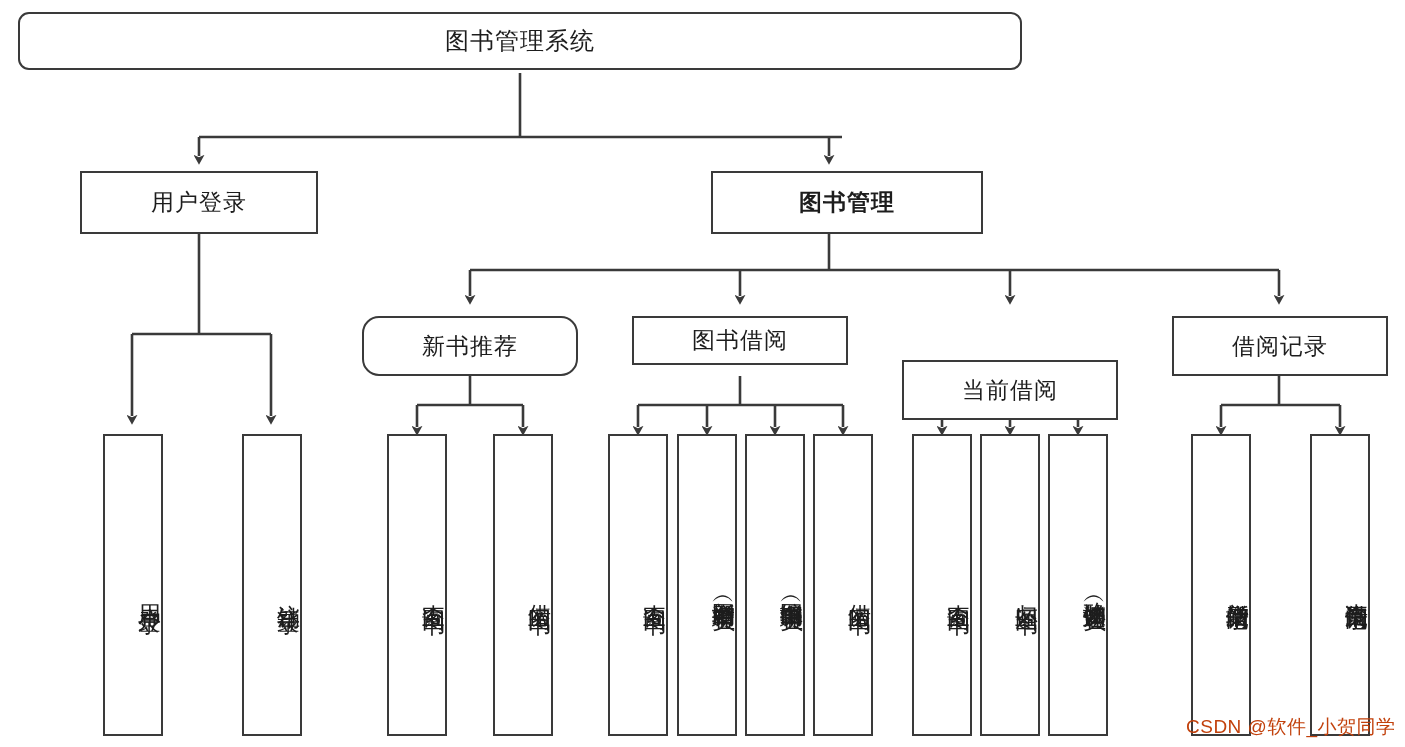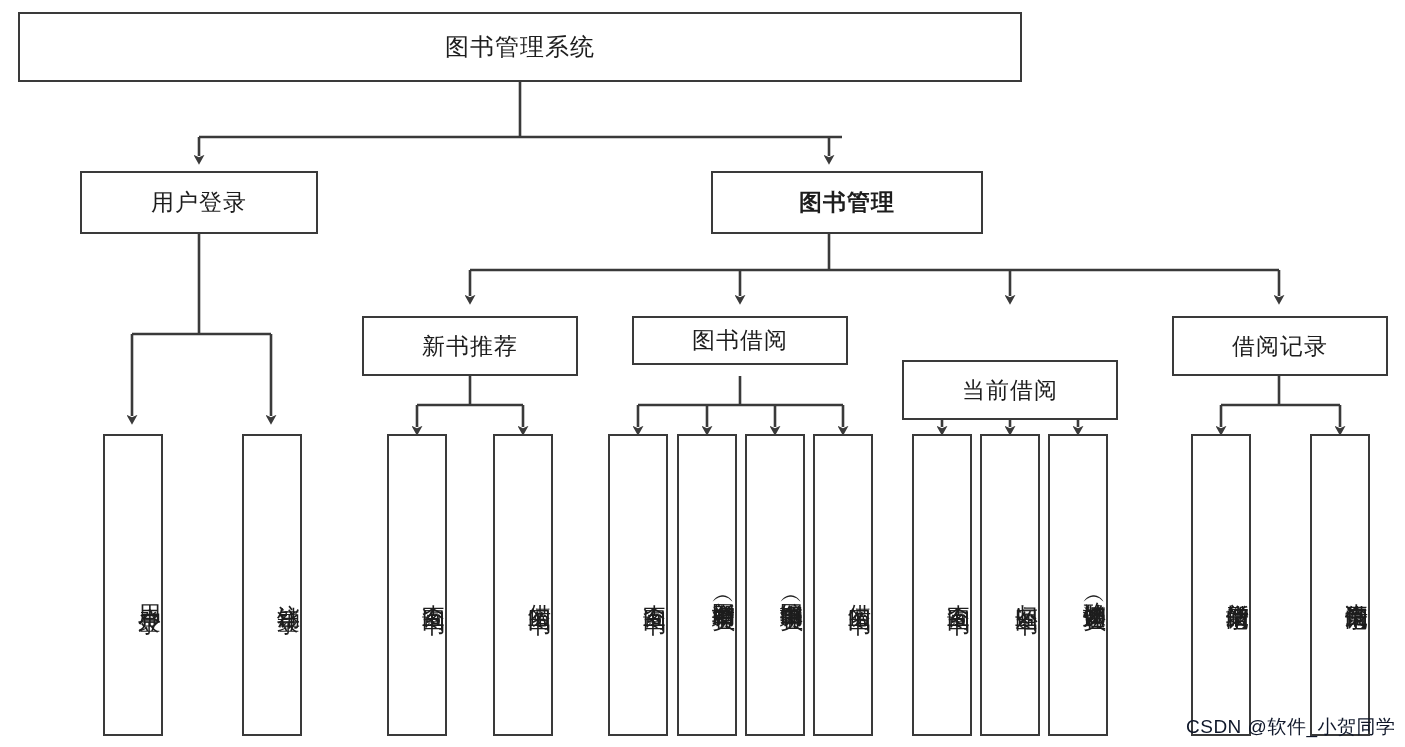--- a/index.html
+++ b/index.html
@@ -56,21 +56,21 @@
   }
   .node.v.tall {
     padding-top: 6px;
     letter-spacing: 1px;
   }
   .watermark {
     position: absolute;
     left: 1186px;
     top: 714px;
     font-size: 19px;
-    color: #0f172a;
+    color: #c2410c;
     white-space: nowrap;
     letter-spacing: 0.5px;
     text-align: center;
   }
 </style>
 </head>
 <body>
 
 <div id="stage">
 
@@ -118,26 +118,26 @@
       <path d="M1010,405 L1010,427" marker-end="url(#arrow)"></path>
       <path d="M1078,405 L1078,427" marker-end="url(#arrow)"></path>
 
       <path d="M1279,376 L1279,405"></path>
       <path d="M1221,405 L1340,405"></path>
       <path d="M1221,405 L1221,427" marker-end="url(#arrow)"></path>
       <path d="M1340,405 L1340,427" marker-end="url(#arrow)"></path>
     </g>
   </svg>
 
-  <div class="node h lvl1" style="left:18px; top:12px; width:1004px; height:70px;">图书管理系统</div>
+  <div class="node h lvl1" style="left:18px; top:12px; width:1004px; height:58px;border-radius:11px;">图书管理系统</div>
 
   <div class="node h" style="left:80px; top:171px; width:238px; height:63px;">用户登录</div>
   <div class="node h" style="left:711px; top:171px; width:272px; height:63px;font-weight:bold;">图书管理</div>
 
-  <div class="node h" style="left:362px; top:316px; width:216px; height:60px;">新书推荐</div>
+  <div class="node h" style="left:362px; top:316px; width:216px; height:60px;border-radius:17px;">新书推荐</div>
   <div class="node h" style="left:632px; top:316px; width:216px; height:49px;">图书借阅</div>
   <div class="node h" style="left:902px; top:316px; width:216px; height:60px;margin-top:44px;">当前借阅</div>
   <div class="node h" style="left:1172px; top:316px; width:216px; height:60px;">借阅记录</div>
 
   <div class="node v" style="left:103px; top:434px; width:60px; height:302px;">用户登录</div>
   <div class="node v" style="left:242px; top:434px; width:60px; height:302px;">注销登录</div>
 
   <div class="node v" style="left:387px; top:434px; width:60px; height:302px;">查询图书</div>
   <div class="node v" style="left:493px; top:434px; width:60px; height:302px;">借阅图书</div>
 

